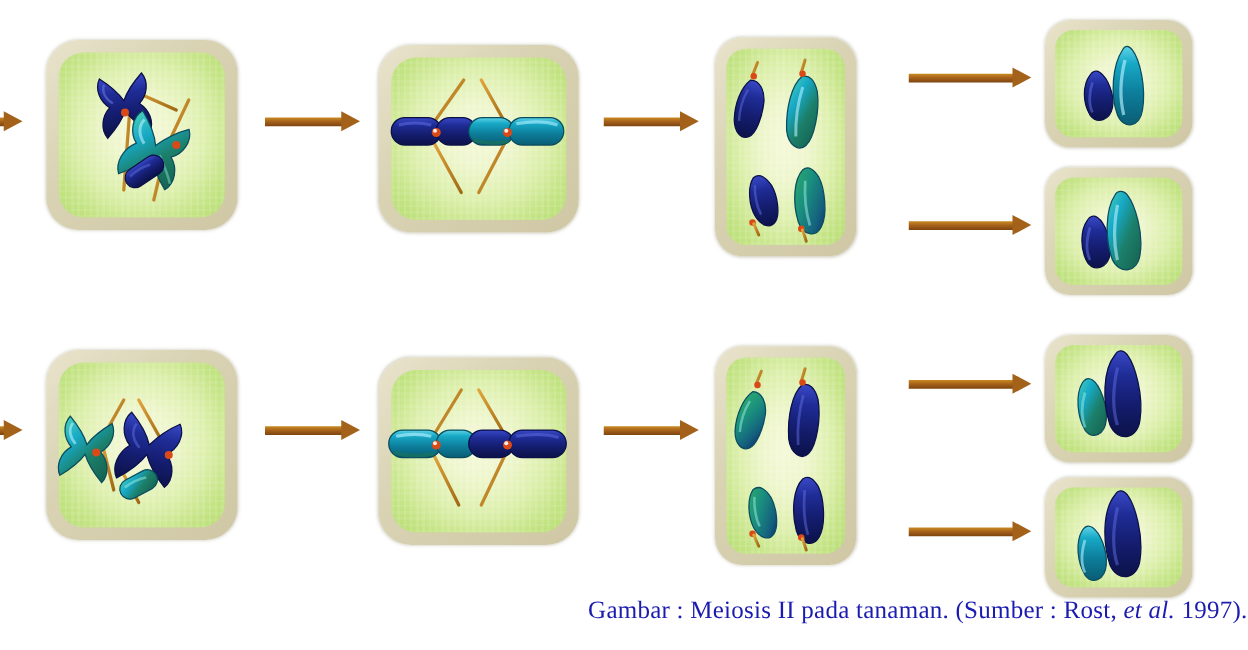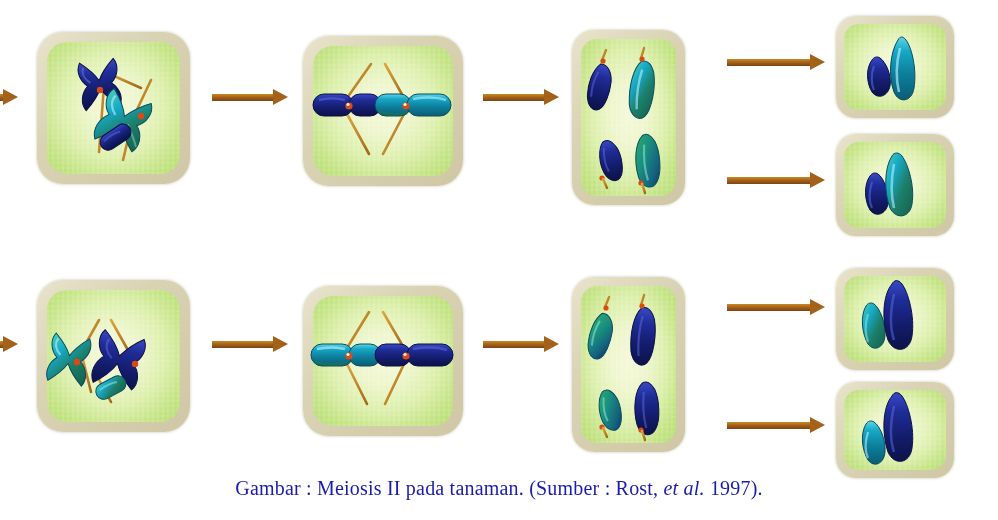--- a/index.html
+++ b/index.html
@@ -46,21 +46,21 @@
     position:absolute;right:0;top:-1px;width:0;height:0;
     border-top:8px solid transparent;border-bottom:8px solid transparent;
     border-left:15px solid #a3611a;
   }
 
   
   .chromo{position:absolute;left:0;top:0;width:100%;height:100%;overflow:visible;}
 
   
   .caption{
-    position:absolute;left:0;right:0;text-align:center;
+    position:absolute;left:0;right:0;text-align:right;
     color:#1b1bb0;font-size:20px;letter-spacing:.2px;
     font-family:"Liberation Serif",serif;white-space:nowrap;
   }
   .caption i{font-style:italic;}
 </style>
 </head>
 <body>
 
 <div class="stage">
 

